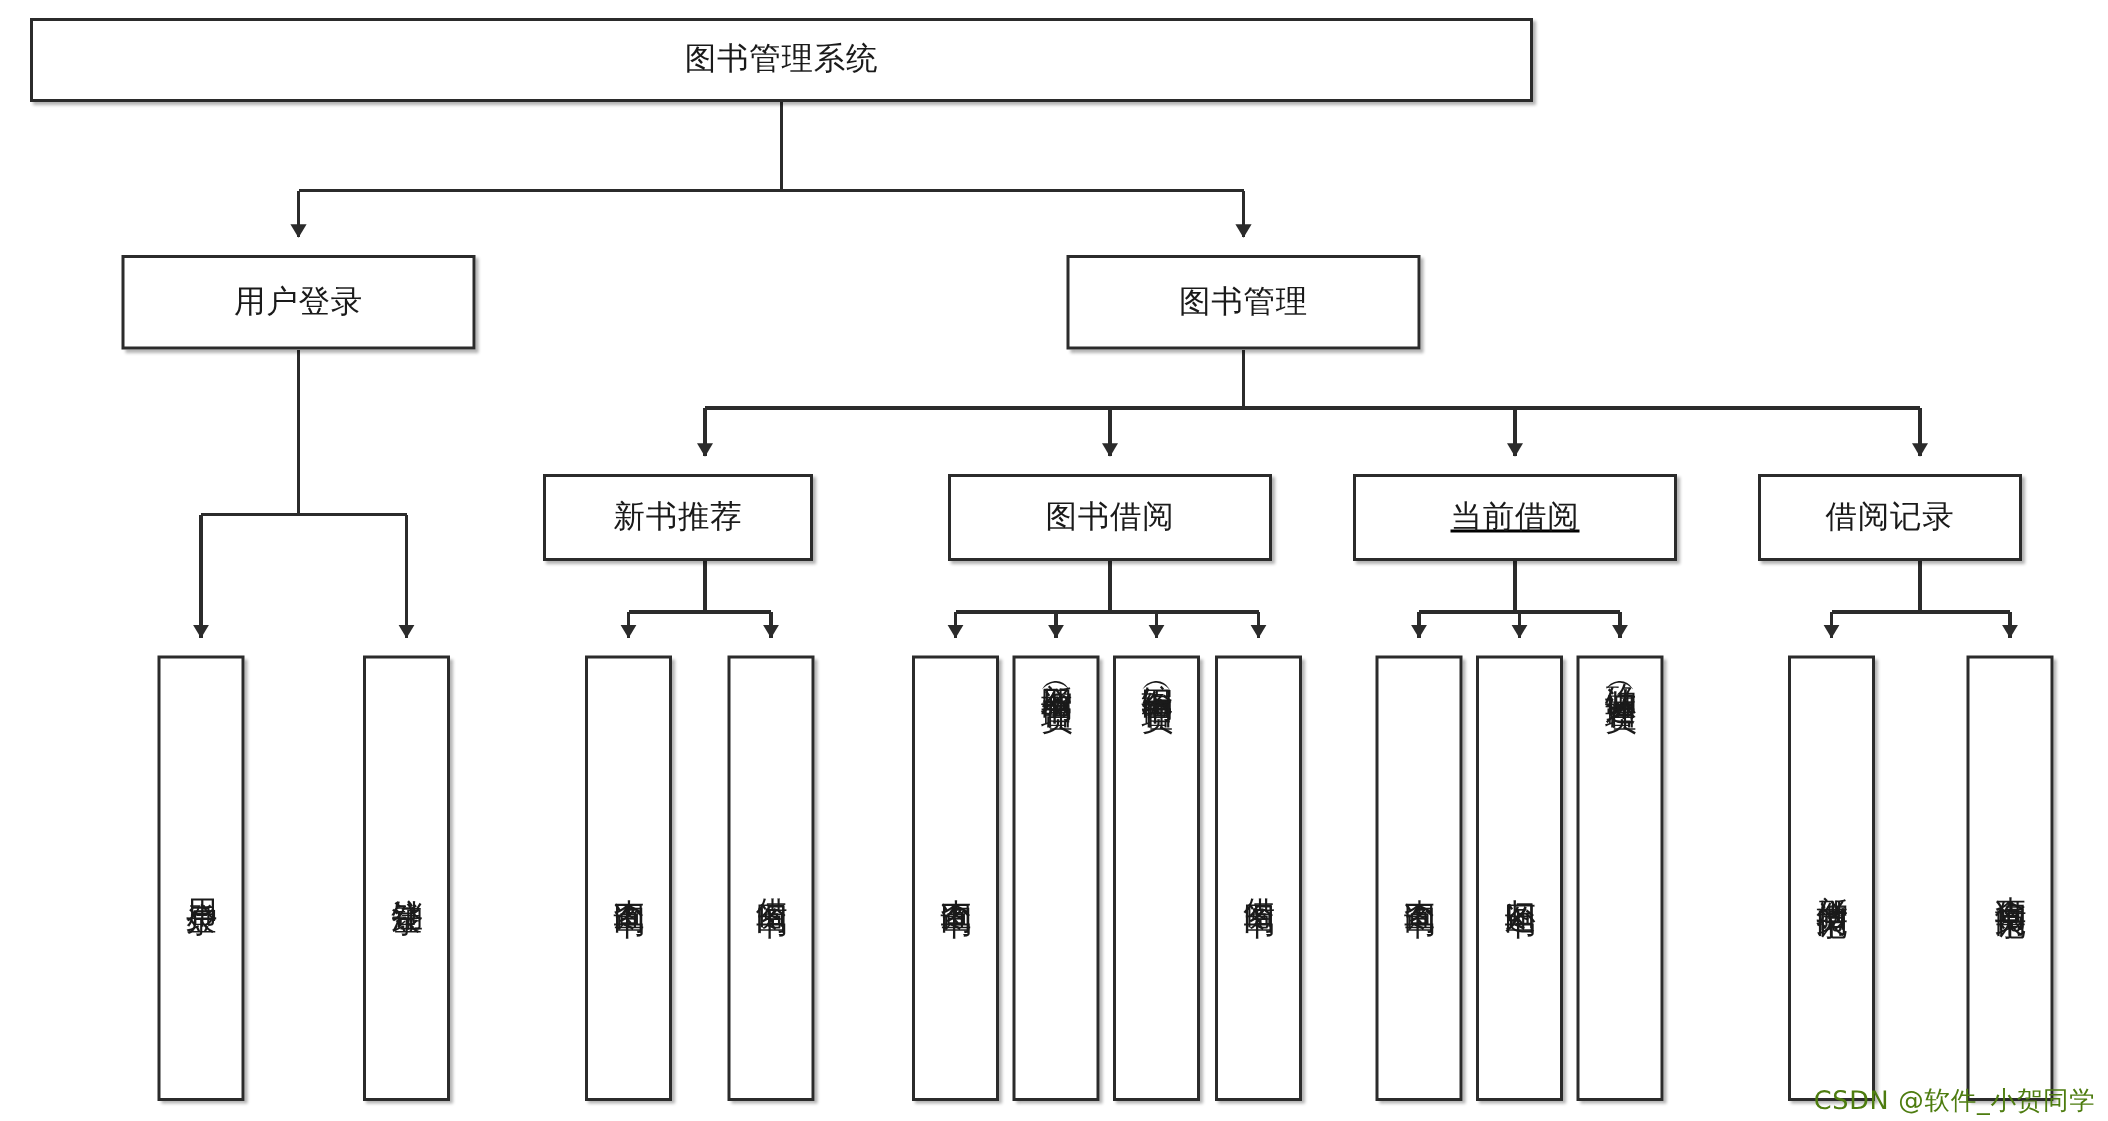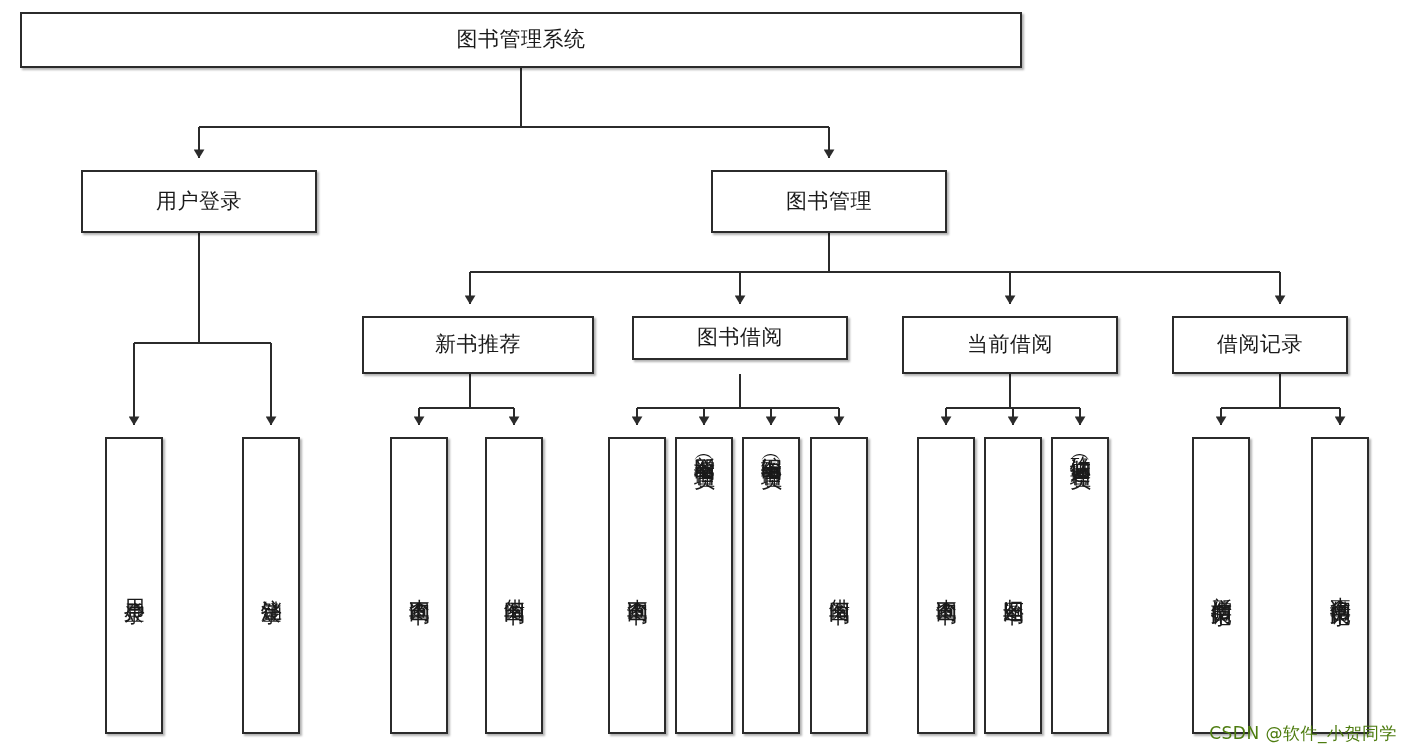--- a/index.html
+++ b/index.html
@@ -148,29 +148,29 @@
   </div>
 
   <div class="node-box" style="left:81px; top:170px; width:236px; height:63px;">
     <span class="node-label-h">用户登录</span>
   </div>
 
   <div class="node-box" style="left:711px; top:170px; width:236px; height:63px;">
     <span class="node-label-h">图书管理</span>
   </div>
 
-  <div class="node-box" style="left:362px; top:316px; width:232px; height:58px;">
+  <div class="node-box" style="left:362px; top:316px; width:180px; height:58px;">
     <span class="node-label-h">新书推荐</span>
   </div>
 
-  <div class="node-box" style="left:632px; top:316px; width:216px; height:44px;">
+  <div class="node-box" style="left:632px; top:316px; width:216px; height:58px;">
     <span class="node-label-h">图书借阅</span>
   </div>
 
-  <div class="node-box" style="left:902px; top:316px; width:216px; height:58px;">
+  <div class="node-box" style="left:902px; top:316px; width:216px; height:58px;text-decoration:underline;">
     <span class="node-label-h">当前借阅</span>
   </div>
 
   <div class="node-box" style="left:1172px; top:316px; width:176px; height:58px;">
     <span class="node-label-h">借阅记录</span>
   </div>
 
   <div class="node-box leaf-box" style="left:105px; top:437px; width:58px; height:297px;">
     <span class="node-label-v">用户登录</span>
   </div>

